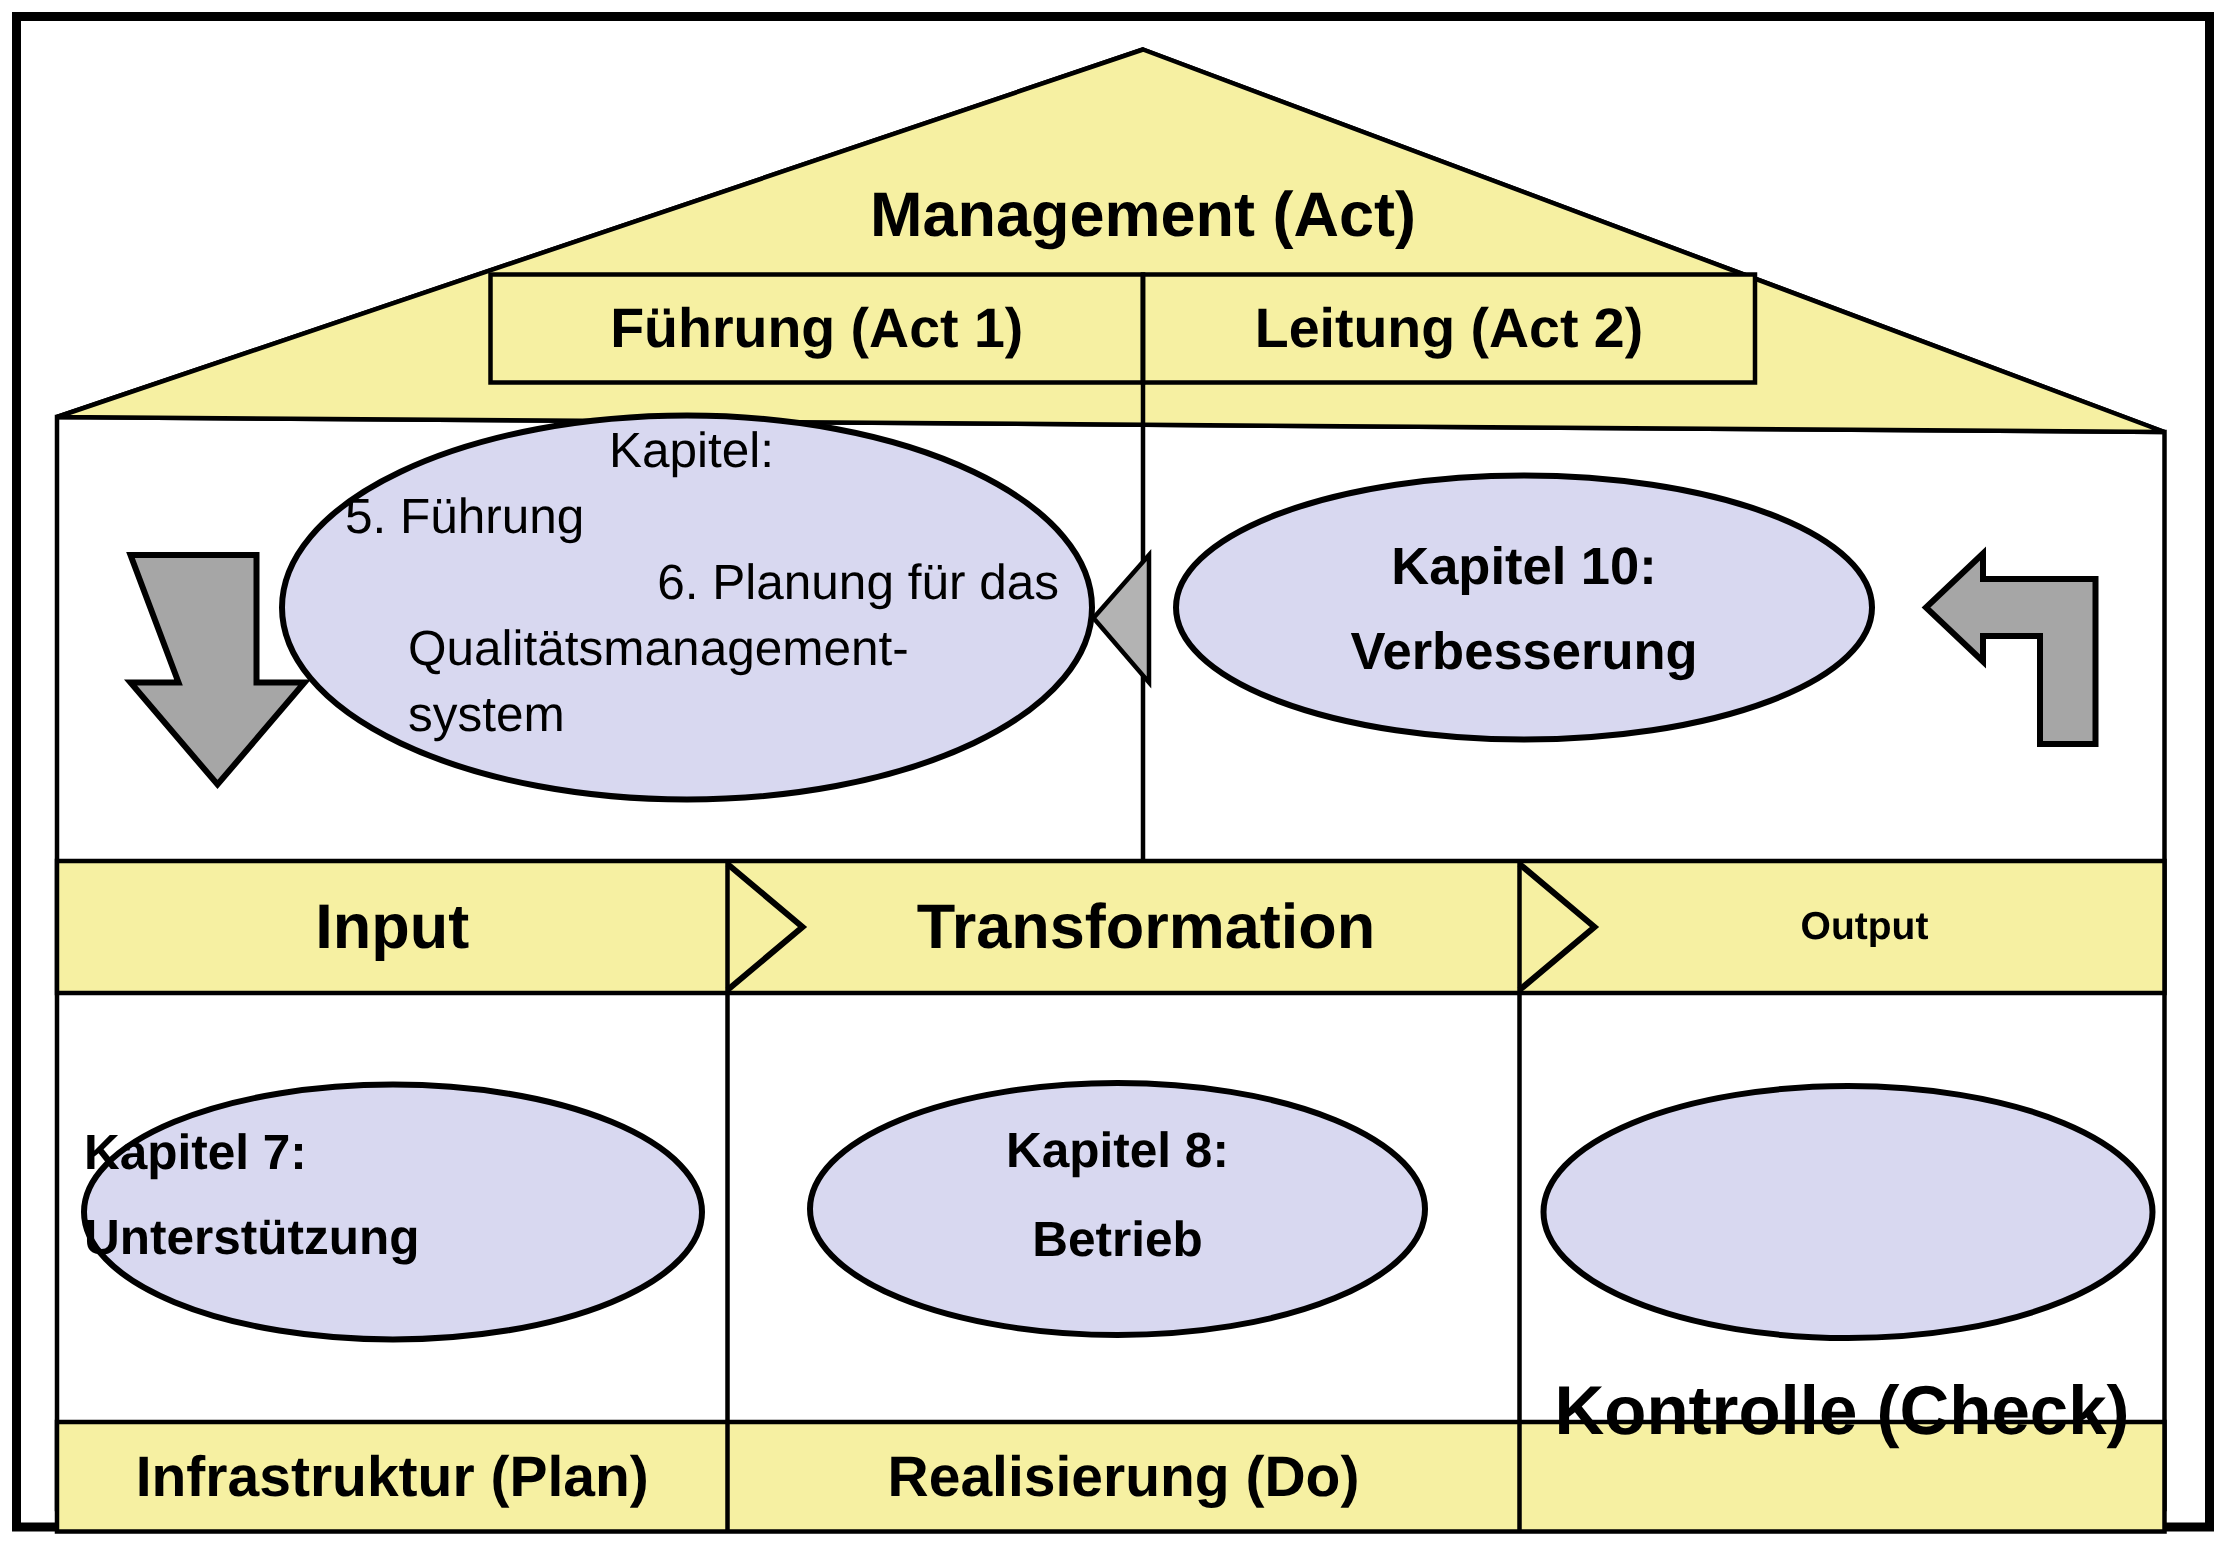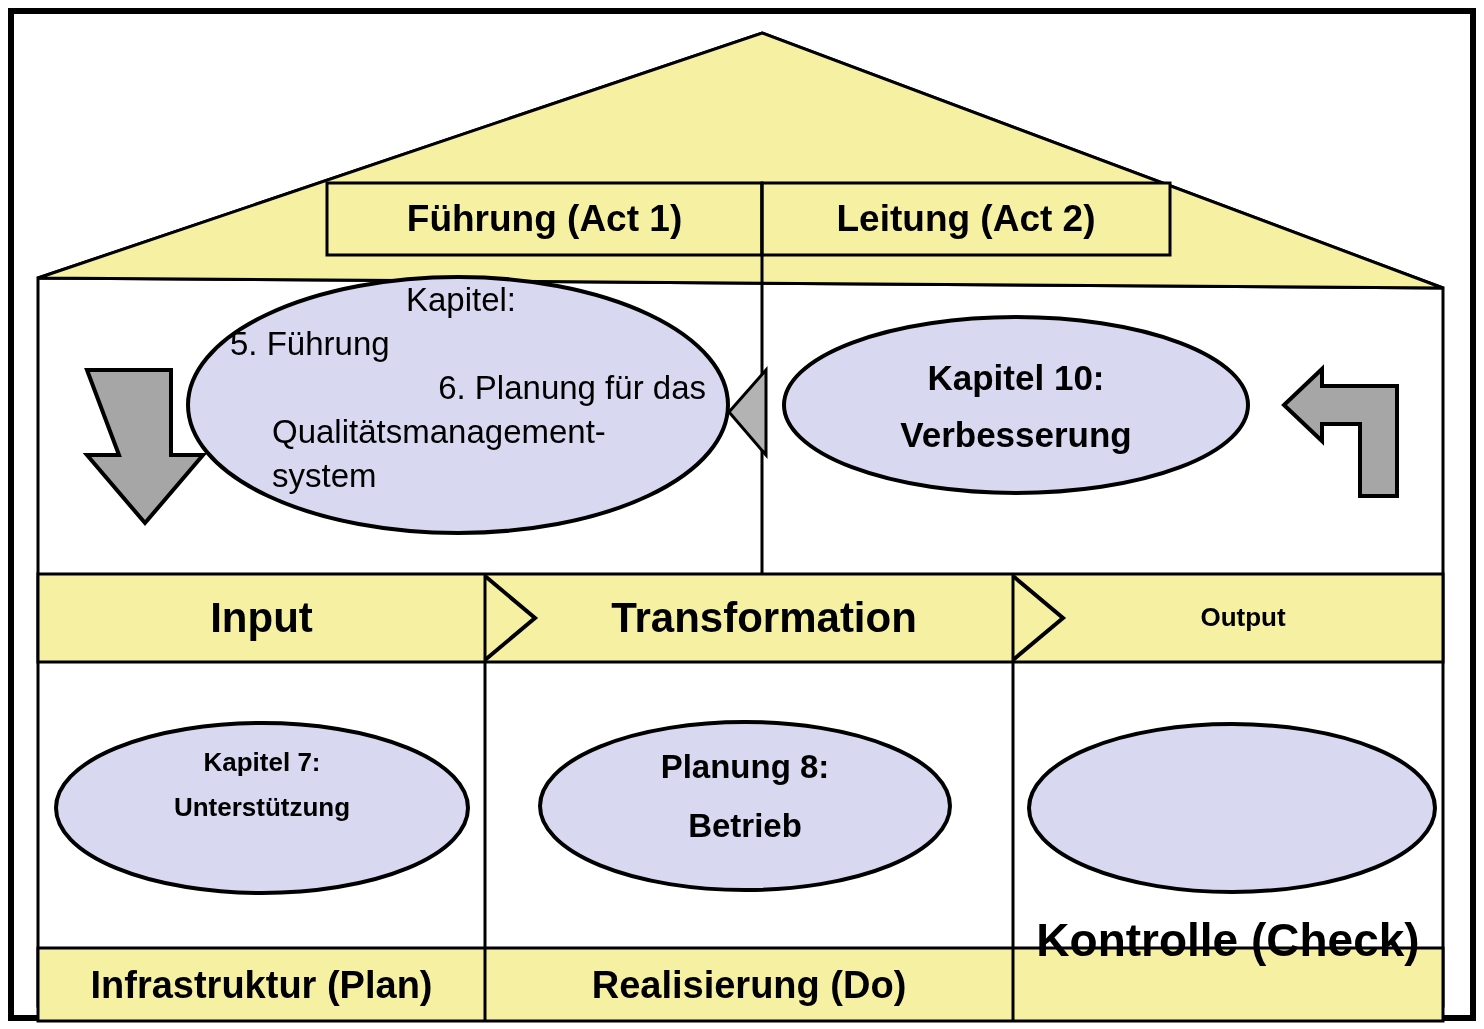--- a/index.html
+++ b/index.html
@@ -68,20 +68,21 @@
 
     <ellipse cx="262" cy="808" rx="206" ry="85" fill="#D8D8F0" stroke="#000" stroke-width="4"></ellipse>
     <ellipse cx="745" cy="806" rx="205" ry="84" fill="#D8D8F0" stroke="#000" stroke-width="4"></ellipse>
     <ellipse cx="1232" cy="808" rx="203" ry="84" fill="#D8D8F0" stroke="#000" stroke-width="4"></ellipse>
 
     <rect x="38" y="948" width="1405" height="73" fill="#F6F0A2" stroke="#000" stroke-width="3"></rect>
     <line x1="485" y1="948" x2="485" y2="1021" stroke="#000" stroke-width="3"></line>
     <line x1="1013" y1="948" x2="1013" y2="1021" stroke="#000" stroke-width="3"></line>
   </svg>
 
+  <div class="lbl" style="left:392px;top:114px;width:740px;height:58px;font-size:42px;">Management (Act)</div>
 
   <div class="lbl" style="left:327px;top:186px;width:435px;height:66px;font-size:37px;">Führung (Act 1)</div>
   <div class="lbl" style="left:762px;top:186px;width:408px;height:66px;font-size:37px;">Leitung (Act 2)</div>
 
   <div style="position:absolute;left:216px;top:278px;width:490px;font-size:33px;font-weight:normal;line-height:1.33;">
     <div style="text-align:center;">Kapitel:</div>
     <div style="text-align:left;padding-left:14px;">5. Führung</div>
     <div style="text-align:right;padding-left:14px;">6. Planung für das</div>
     <div style="text-align:left;padding-left:56px;">Qualitätsmanagement-</div>
     <div style="text-align:left;padding-left:56px;">system</div>
@@ -89,27 +90,27 @@
 
   <div style="position:absolute;left:800px;top:350px;width:432px;font-size:35px;font-weight:bold;line-height:1.62;text-align:center;">
     <div>Kapitel 10:</div>
     <div>Verbesserung</div>
   </div>
 
   <div class="lbl" style="left:38px;top:576px;width:447px;height:84px;font-size:42px;">Input</div>
   <div class="lbl" style="left:515px;top:576px;width:498px;height:84px;font-size:42px;">Transformation</div>
   <div class="lbl" style="left:1043px;top:576px;width:400px;height:84px;font-size:26px;">Output</div>
 
-  <div style="position:absolute;left:56px;top:740px;width:412px;font-size:26px;font-weight:bold;line-height:1.72;text-align:center;">
+  <div style="position:absolute;left:56px;top:740px;width:412px;font-size:33px;font-weight:bold;line-height:1.72;text-align:left;">
     <div>Kapitel 7:</div>
     <div>Unterstützung</div>
   </div>
 
   <div style="position:absolute;left:540px;top:738px;width:410px;font-size:33px;font-weight:bold;line-height:1.78;text-align:center;">
-    <div>Planung 8:</div>
+    <div>Kapitel 8:</div>
     <div>Betrieb</div>
   </div>
 
 
   <div class="lbl" style="left:38px;top:950px;width:447px;height:70px;font-size:38px;">Infrastruktur  (Plan)</div>
   <div class="lbl" style="left:485px;top:950px;width:528px;height:70px;font-size:38px;">Realisierung (Do)</div>
   <div class="lbl" style="left:1013px;top:906px;width:430px;height:70px;font-size:46px;">Kontrolle (Check)</div>
 
 </div>
 

